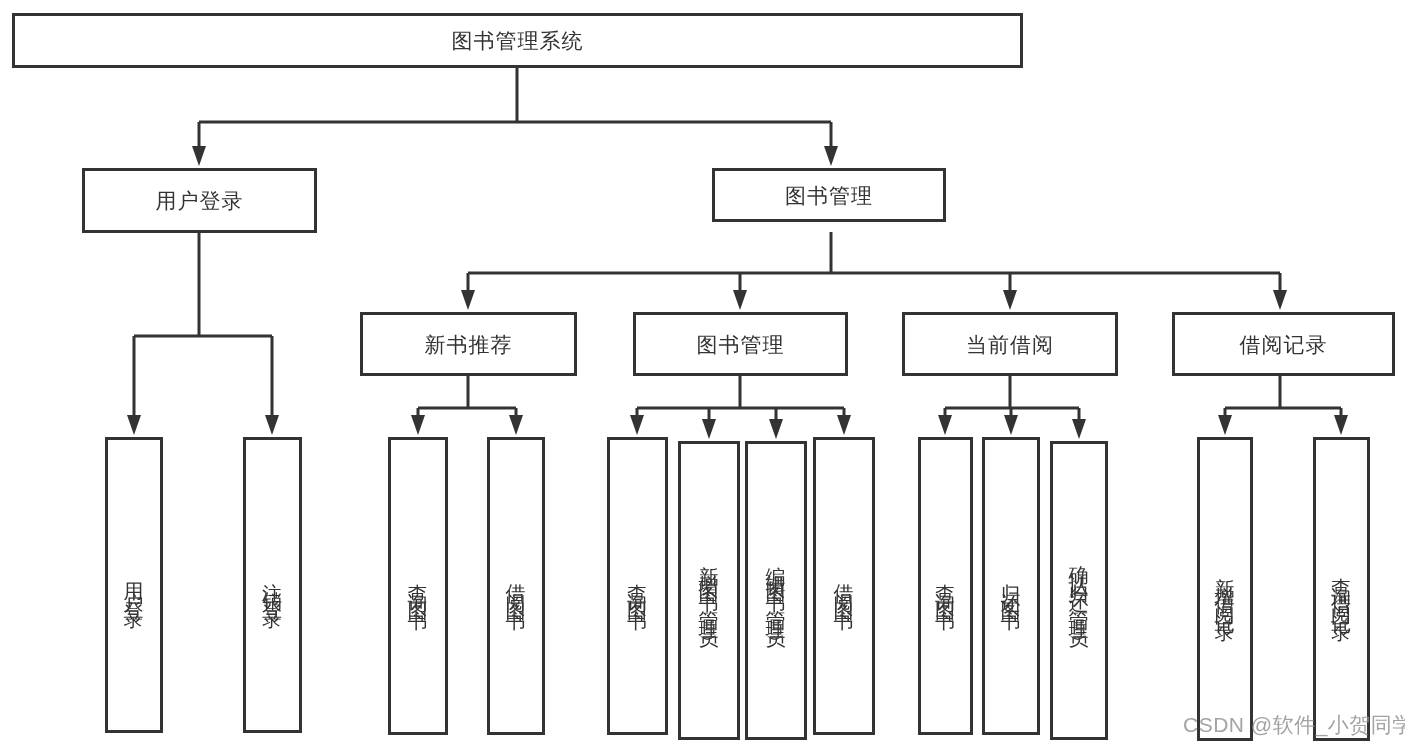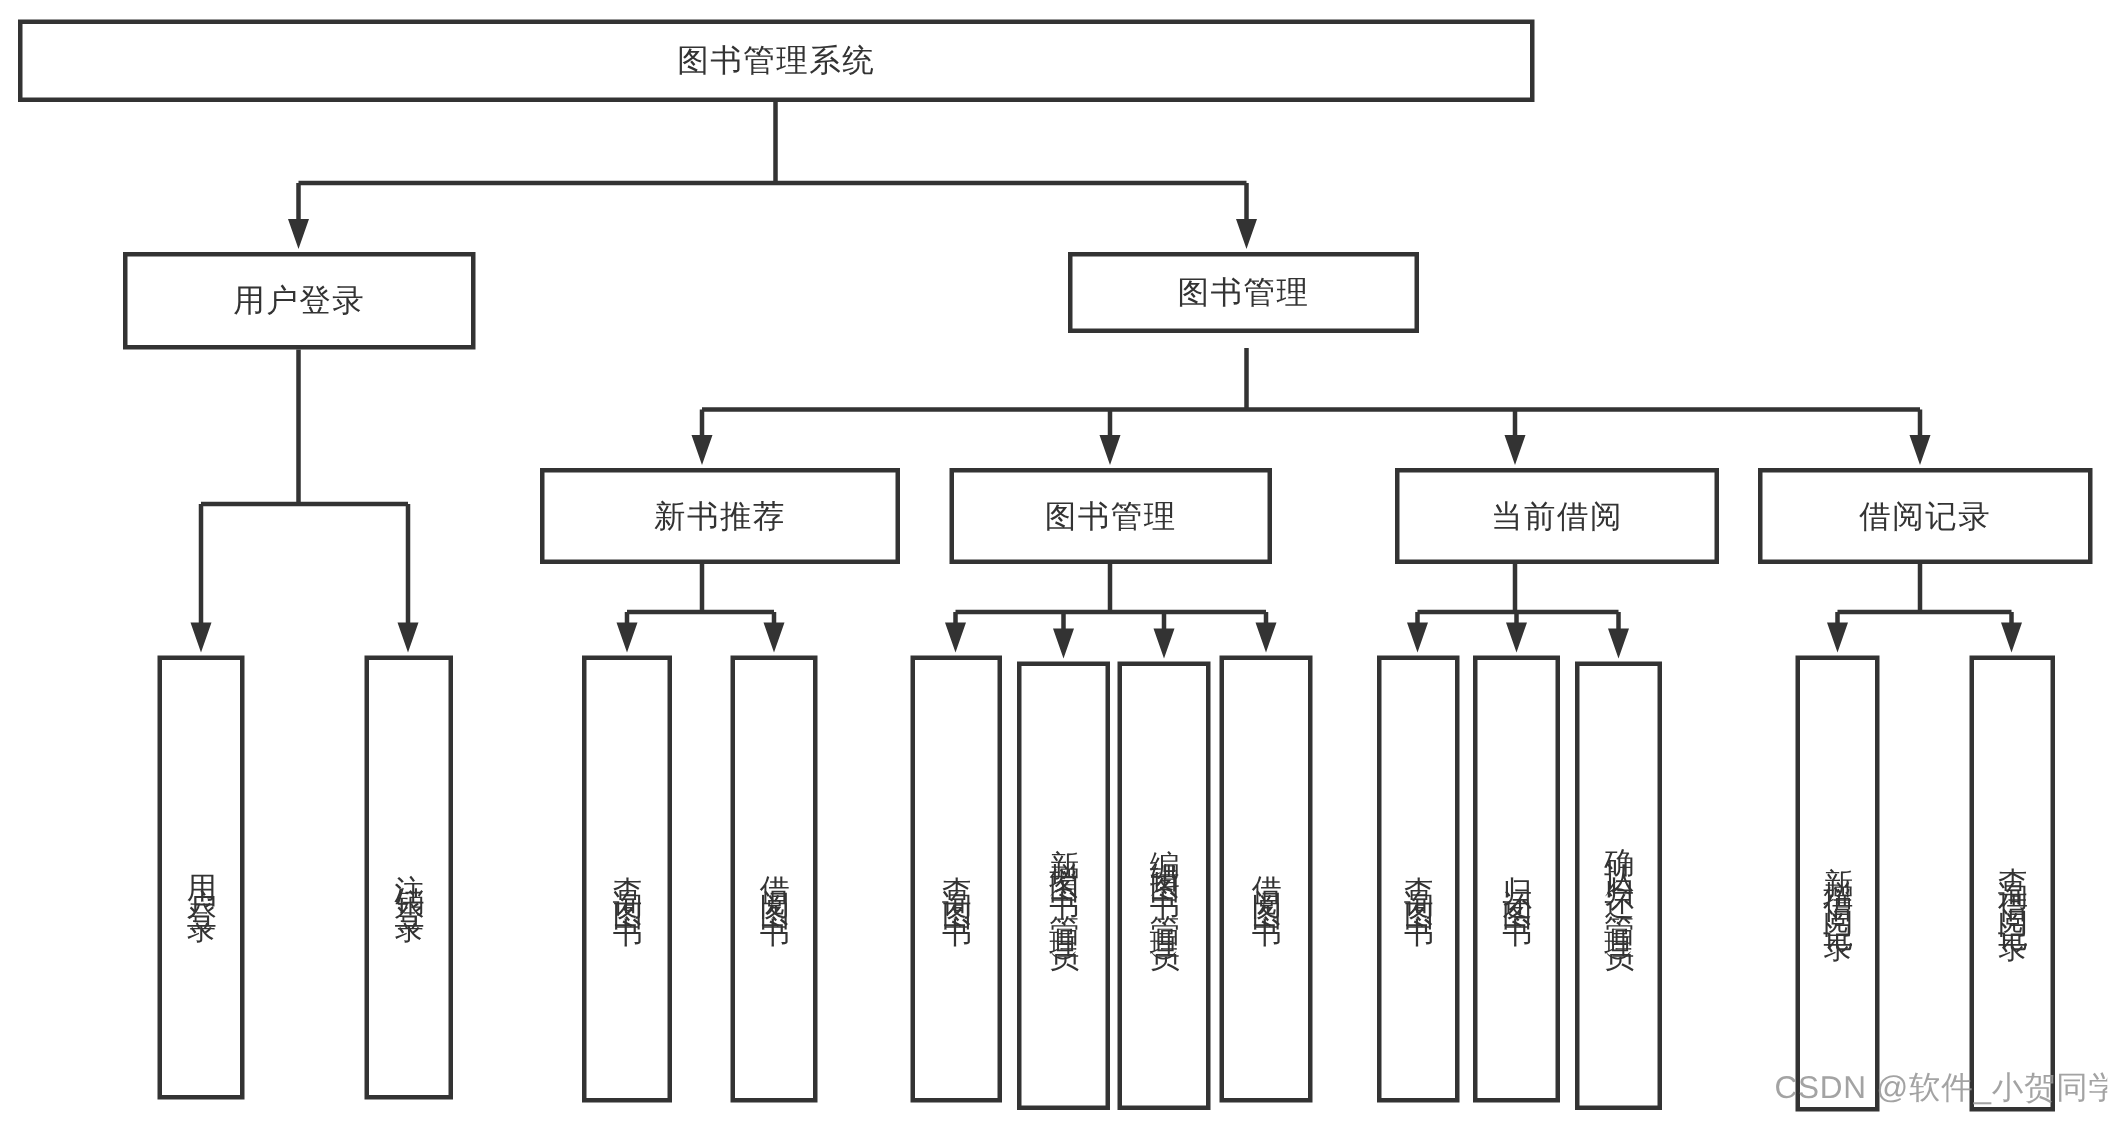--- a/index.html
+++ b/index.html
@@ -74,23 +74,23 @@
       M938 415 L952 415 L945 435 Z  M1004 415 L1018 415 L1011 435 Z
       M1072 419 L1086 419 L1079 439 Z
       M1218 415 L1232 415 L1225 435 Z  M1334 415 L1348 415 L1341 435 Z"></path>
   </svg>
 
   <div class="box" style="left:12px; top:13px; width:1011px; height:55px;">图书管理系统</div>
 
   <div class="box" style="left:82px; top:168px; width:235px; height:65px;">用户登录</div>
   <div class="box" style="left:712px; top:168px; width:234px; height:54px;">图书管理</div>
 
-  <div class="box" style="left:360px; top:312px; width:240px; height:64px;">新书推荐</div>
+  <div class="box" style="left:360px; top:312px; width:217px; height:64px;">新书推荐</div>
   <div class="box" style="left:633px; top:312px; width:215px; height:64px;">图书管理</div>
-  <div class="box" style="left:902px; top:312px; width:216px; height:64px;margin-left:28px;">当前借阅</div>
+  <div class="box" style="left:902px; top:312px; width:216px; height:64px;">当前借阅</div>
   <div class="box" style="left:1172px; top:312px; width:223px; height:64px;">借阅记录</div>
 
   <div class="box vbox" style="left:105px; top:437px; width:58px; height:296px;">用户登录</div>
   <div class="box vbox" style="left:243px; top:437px; width:59px; height:296px;">注销登录</div>
 
   <div class="box vbox" style="left:388px; top:437px; width:60px; height:298px;">查询图书</div>
   <div class="box vbox" style="left:487px; top:437px; width:58px; height:298px;">借阅图书</div>
 
   <div class="box vbox" style="left:607px; top:437px; width:61px; height:298px;">查询图书</div>
   <div class="box vbox" style="left:678px; top:441px; width:62px; height:299px;">新增图书（管理员）</div>

